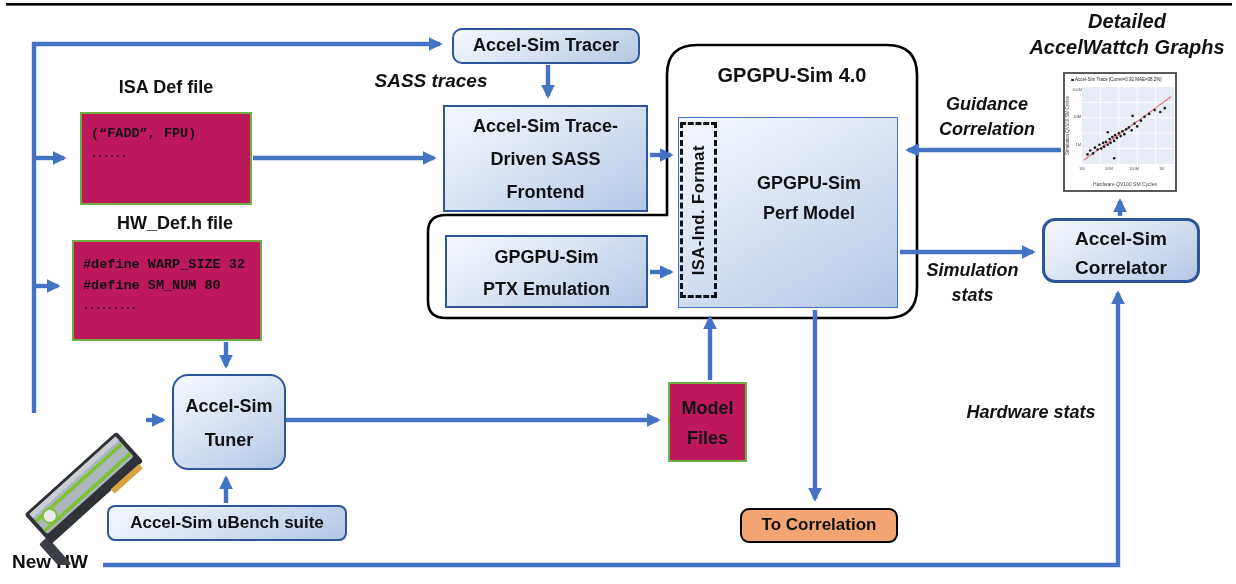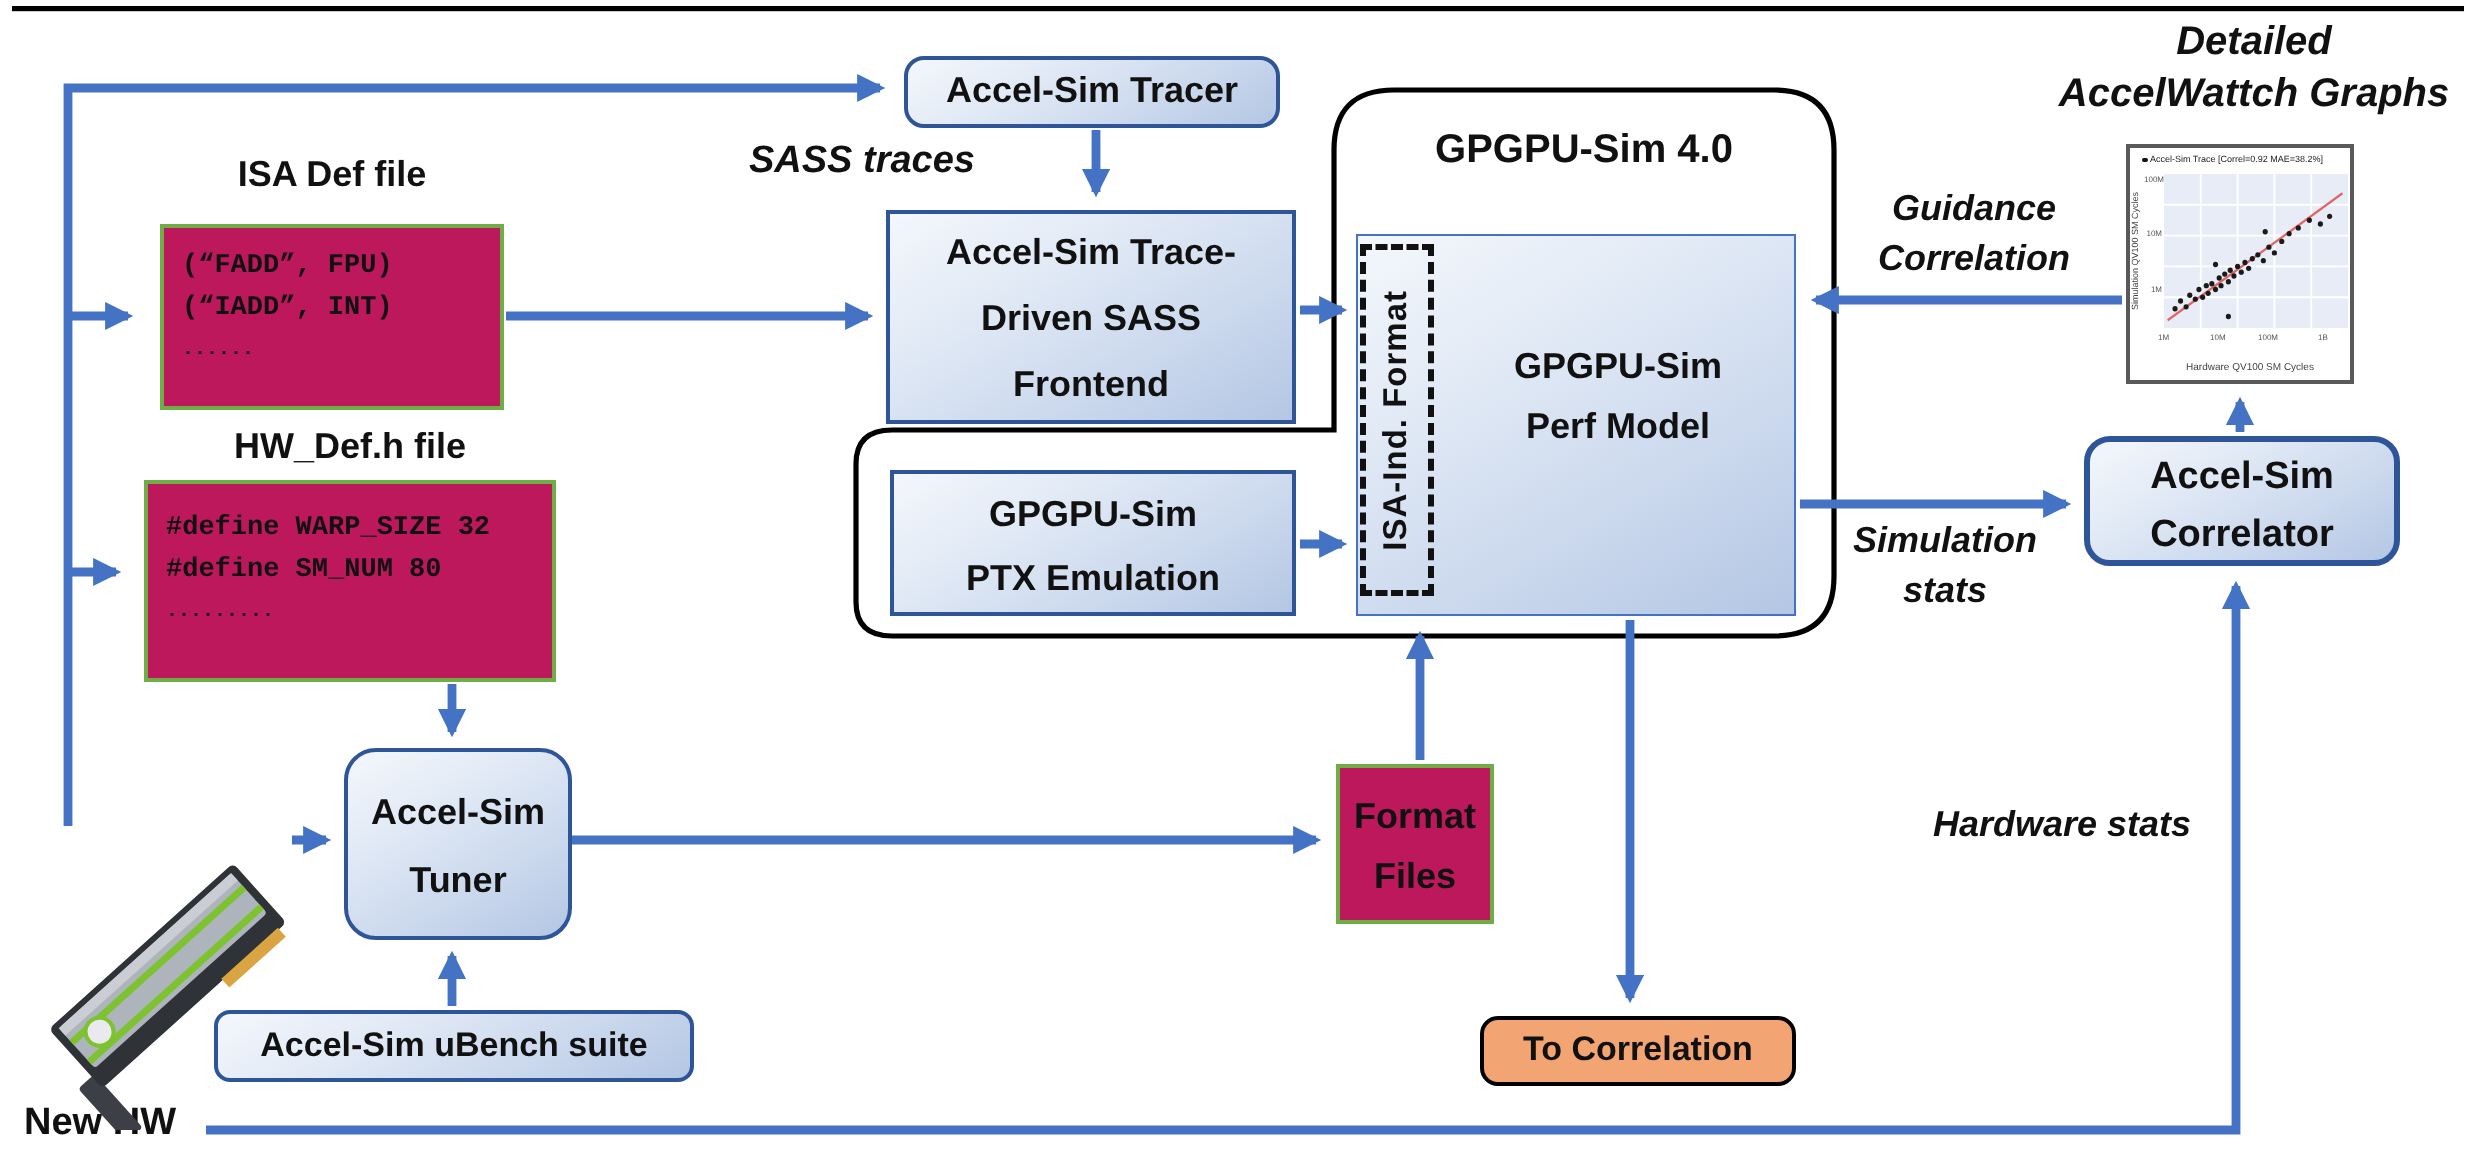--- a/index.html
+++ b/index.html
@@ -69,26 +69,25 @@
 
   <div class="node bluebox rounded" style="left:452px;top:28px;width:188px;height:36px;font-size:18px;line-height:31px;">
     <span>Accel-Sim Tracer</span>
   </div>
 
   <div class="abs ital" style="left:328px;top:70px;width:206px;font-size:19px;text-align:center;">SASS traces</div>
 
   <div class="abs lbl" style="left:80px;top:77px;width:172px;font-size:18px;text-align:center;">ISA Def file</div>
   <div class="node greenbox" style="left:80px;top:112px;width:172px;height:93px;font-size:13.5px;padding:9px 0 0 9px;">
     <div class="code-line">(“FADD”, FPU)</div>
-    <div class="code-line">(“IADD”, INT)</div>
     <div class="code-line" style="font-size:10px;">......</div>
   </div>
 
   <div class="abs lbl" style="left:72px;top:213px;width:206px;font-size:18px;text-align:center;">HW_Def.h file</div>
-  <div class="node greenbox" style="left:72px;top:240px;width:206px;height:101px;font-size:13.5px;padding:12px 0 0 9px;">
+  <div class="node greenbox" style="left:72px;top:240px;width:190px;height:101px;font-size:13.5px;padding:12px 0 0 9px;">
     <div class="code-line">#define WARP_SIZE 32</div>
     <div class="code-line">#define SM_NUM 80</div>
     <div class="code-line" style="font-size:10px;">.........</div>
   </div>
 
   <div class="node bluebox" style="left:443px;top:105px;width:205px;height:107px;font-size:18px;line-height:33px;padding-top:3px;">
     <div>Accel-Sim Trace-</div>
     <div>Driven SASS</div>
     <div>Frontend</div>
   </div>
@@ -112,21 +111,21 @@
   <div class="node bluebox rounded" style="left:172px;top:374px;width:114px;height:96px;border-radius:16px;font-size:18px;line-height:34px;padding-top:13px;">
     <div>Accel-Sim</div>
     <div>Tuner</div>
   </div>
 
   <div class="node bluebox rounded" style="left:107px;top:505px;width:240px;height:36px;border-radius:8px;font-size:17px;line-height:31px;">
     <span>Accel-Sim uBench suite</span>
   </div>
 
   <div class="node greenbox" style="left:668px;top:382px;width:79px;height:80px;font-family:'Liberation Sans',sans-serif;text-align:center;font-size:18px;line-height:30px;padding-top:9px;">
-    <div>Format</div>
+    <div>Model</div>
     <div>Files</div>
   </div>
 
   <div class="node orangebox" style="left:740px;top:508px;width:158px;height:35px;font-size:17px;line-height:30px;">
     <span>To Correlation</span>
   </div>
 
   <div class="node bluebox rounded" style="left:1042px;top:218px;width:158px;height:65px;border-radius:13px;border-width:3px;font-size:19px;line-height:29px;padding-top:3px;">
     <div>Accel-Sim</div>
     <div>Correlator</div>

